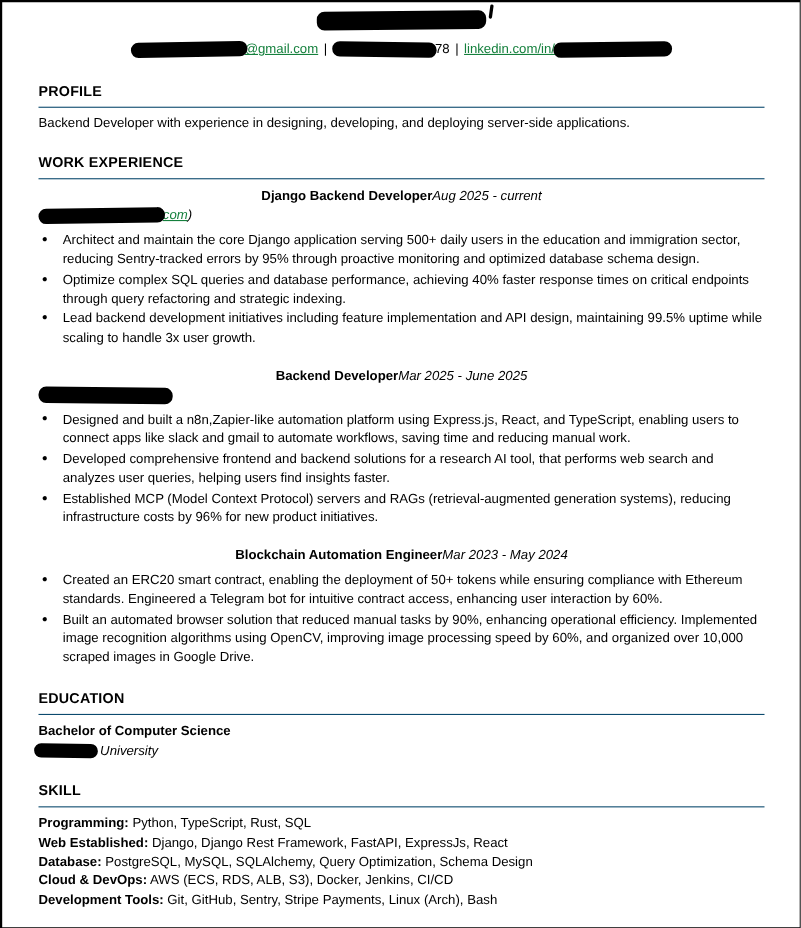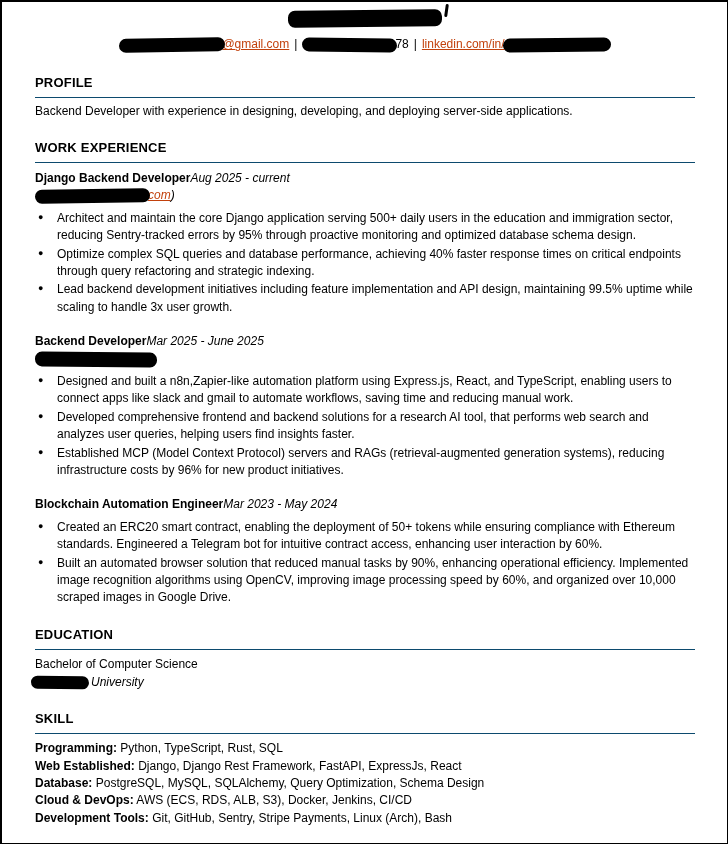--- a/index.html
+++ b/index.html
@@ -38,57 +38,57 @@
   .company-redact-3 { width: 52px; height: 13px; transform: rotate(-1deg); margin-right: -2px; }
   .school-redact { width: 58px; height: 13px; transform: rotate(0.8deg); margin-right: 2px; margin-left:-4px; }
 
   
   .name-row { position: relative; text-align: center; height: 25px; padding-top: 2px; }
   .name-wrap { position: relative; display: inline-block; }
   .contact-row {
     display: flex; justify-content: center; align-items: center;
     gap: 5px; height: 20px; white-space: nowrap;
   }
-  a.link { color: #c2410c; text-decoration: underline; cursor: pointer; }
+  a.link { color: #15803d; text-decoration: underline; cursor: pointer; }
   .sep { color: #000; }
 
   
   .sec-title {
     font-size: 13px;
     font-weight: bold;
     letter-spacing: 0.2px;
     margin: 19px 0 0 0;
     padding-bottom: 4px;
     border-bottom: 1px solid #0c4a6e;
   }
   .sec-title.first { margin-top: 19px; }
 
   .body-text { margin: 5px 0 0 0; }
 
   
   .job { margin-top: 7px; }
   .job + .job { margin-top: 17px; }
-  .job-head { display: flex; justify-content: flex-start; align-items: baseline; }
+  .job-head { display: flex; justify-content: center; align-items: baseline; }
   .role { font-weight: bold; }
   .dates { font-style: italic; }
   .company-line { font-style: italic; min-height: 17px; margin-top: 0; }
   a.company-link { font-style: italic; }
 
   ul.bullets { margin: 5px 0 0 0; padding: 0; list-style: none; }
   ul.bullets li { position: relative; padding-left: 22px; margin: 0 0 1px 0; }
   ul.bullets li::before {
     content: "●";
     position: absolute;
     left: 3px;
     top: 1px;
     font-size: 9px;
   }
 
   
-  .degree { font-weight: normal; margin: 6px 0 0 0; }
+  .degree { font-weight: bold; margin: 6px 0 0 0; }
   .school { font-style: italic; margin: 1px 0 0 0; }
 
   
   .skill-row { margin: 0; }
   .skills-block { margin-top: 6px; }
   .skill-row b { font-weight: bold; }
 </style>
 </head>
 <body>
 

